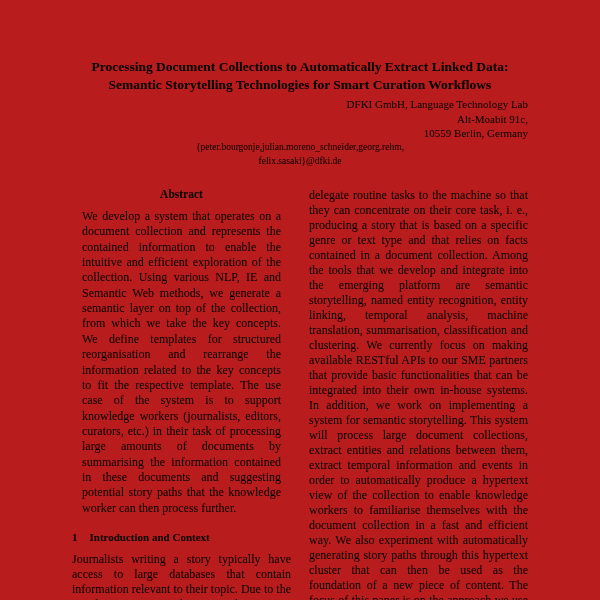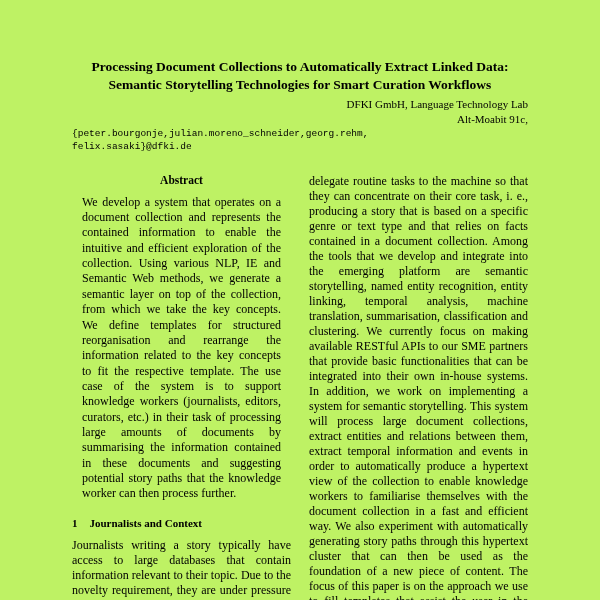--- a/index.html
+++ b/index.html
@@ -1,21 +1,21 @@
 <!DOCTYPE html>
 <html><head>
 <meta charset="utf-8">
 <style>
   * { margin: 0; padding: 0; box-sizing: border-box; }
   html, body { background: #ffffff; }
   .page {
     position: relative;
     width: 600px;
     height: 600px;
-    background: #bef264;
+    background: #b91c1c;
     overflow: hidden;
     color: #000000;
     font-family: "Liberation Serif", serif;
   }
   .inner { padding: 58px 72px 0 72px; }
 
   .title {
     font-size: 13.5px;
     font-weight: bold;
     text-align: center;
@@ -29,22 +29,23 @@
     line-height: 1.3;
   }
   .affil-block { margin-top: 3px; }
   .affil-line {
     font-size: 11px;
     text-align: right;
     line-height: 1.3;
   }
   .email-block { margin-top: 1px; }
   .email-line {
-    font-family: Liberation Mono, monospace;
+    font-family: Liberation Serif, serif;
     font-size: 9.5px;
+    text-align: center;
     line-height: 1.4;
   }
 
   .columns {
     display: flex;
     gap: 18px;
     margin-top: 20px;
   }
   .col { flex: 1; min-width: 0; }
 
@@ -77,35 +78,36 @@
 
 <div class="page">
   <div class="inner">
 
     <div class="title">Processing Document Collections to Automatically Extract Linked Data: Semantic Storytelling Technologies for Smart Curation Workflows</div>
 
 
     <div class="affil-block">
       <div class="affil-line">DFKI GmbH, Language Technology Lab</div>
       <div class="affil-line">Alt-Moabit 91c,</div>
+      <div class="affil-line">10559 Berlin, Germany</div>
     </div>
 
     <div class="email-block">
       <div class="email-line">{peter.bourgonje,julian.moreno_schneider,georg.rehm,</div>
       <div class="email-line">felix.sasaki}@dfki.de</div>
     </div>
 
     <div class="columns">
 
       <div class="col">
         <div class="abstract-heading">Abstract</div>
         <div class="abstract-text">We develop a system that operates on a document collection and represents the contained information to enable the intuitive and efficient exploration of the collection. Using various NLP, IE and Semantic Web methods, we generate a semantic layer on top of the collection, from which we take the key concepts. We define templates for structured reorganisation and rearrange the information related to the key concepts to fit the respective template. The use case of the system is to support knowledge workers (journalists, editors, curators, etc.) in their task of processing large amounts of documents by summarising the information contained in these documents and suggesting potential story paths that the knowledge worker can then process further.</div>
 
         <div class="section-heading">
-          <span class="section-num">1</span><span>Journalists and Context</span>
+          <span class="section-num">1</span><span>Introduction and Context</span>
         </div>
         <div class="body-text">Journalists writing a story typically have access to large databases that contain information relevant to their topic. Due to the novelty requirement, they are under pressure to produce a story in a short amount of time. They have to provide relevant background, but also present information that is new and eye-opening. Curators who design showrooms or museum exhibitions often cannot afford to spend much time on getting familiar with a new</div>
       </div>
 
       <div class="col">
         <div class="body-text">delegate routine tasks to the machine so that they can concentrate on their core task, i. e., producing a story that is based on a specific genre or text type and that relies on facts contained in a document collection. Among the tools that we develop and integrate into the emerging platform are semantic storytelling, named entity recognition, entity linking, temporal analysis, machine translation, summarisation, classification and clustering. We currently focus on making available RESTful APIs to our SME partners that provide basic functionalities that can be integrated into their own in-house systems. In addition, we work on implementing a system for semantic storytelling. This system will process large document collections, extract entities and relations between them, extract temporal information and events in order to automatically produce a hypertext view of the collection to enable knowledge workers to familiarise themselves with the document collection in a fast and efficient way. We also experiment with automatically generating story paths through this hypertext cluster that can then be used as the foundation of a new piece of content. The focus of this paper is on the approach we use to fill templates that assist the user in the generation of a story and on selecting possible topics for a new story.</div>
       </div>
 
     </div>
   </div>

